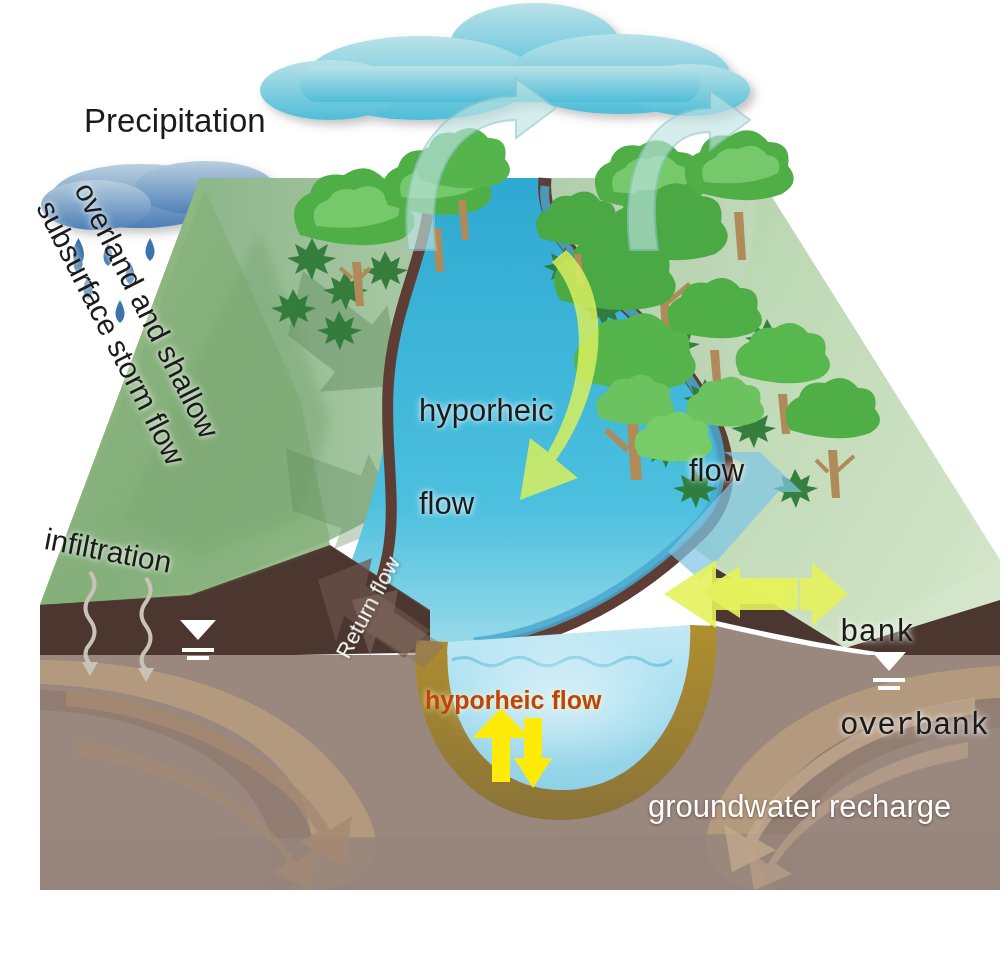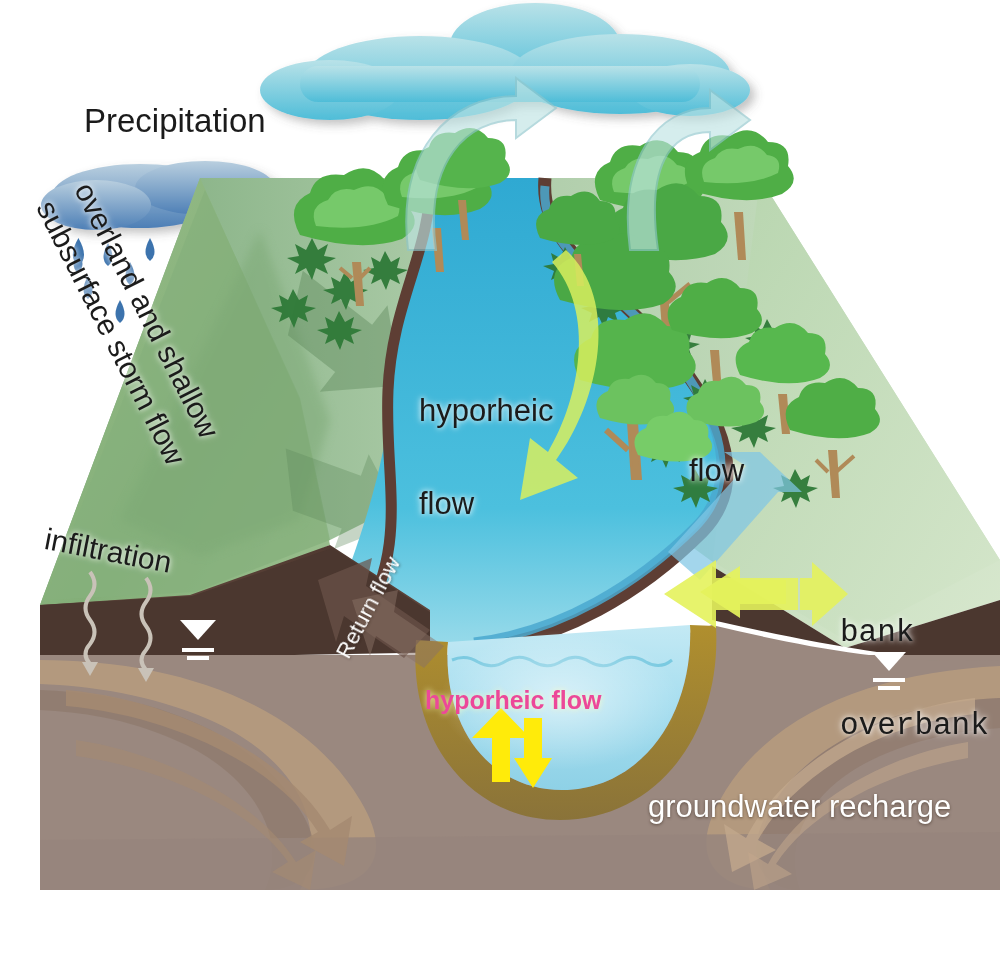--- a/index.html
+++ b/index.html
@@ -3,21 +3,21 @@
 <meta charset="utf-8">
 <title>Hyporheic Exchange Diagram</title>
 <style>
   html,body{margin:0;padding:0;background:#ffffff;}
   body{font-family:"Liberation Sans",sans-serif;}
   #stage{position:relative;width:1007px;height:975px;overflow:hidden;background:#fff;border-radius:16px;}
   #stage svg{position:absolute;left:0;top:0;}
   .lbl{position:absolute;white-space:pre;line-height:1.0;pointer-events:none;}
   .dark{color:#1b1b1b;text-shadow:0 0 5px rgba(255,255,255,.85),0 0 9px rgba(255,255,255,.6);}
   .white{color:#ffffff;text-shadow:0 1px 3px rgba(40,25,15,.55);}
-  .yellow{color:#ec4899;font-weight:bold;text-shadow:0 0 6px rgba(255,255,190,.9);}
+  .yellow{color:#c2410c;font-weight:bold;text-shadow:0 0 6px rgba(255,255,190,.9);}
   .t-precip{left:84px;top:104px;font-size:33px;}
   .t-evap{left:417px;top:106px;font-size:33px;}
   .t-hypo1{left:419px;top:333px;font-size:31px;text-align:left;}
   .t-over{left:689px;top:393px;font-size:31px;text-align:right;}
   .t-bank{left:840px;top:555px;font-size:31px;font-family:Liberation Mono, monospace;}
   .t-infil{left:48px;top:524px;font-size:30px;transform:rotate(11deg);transform-origin:0 0;}
   .t-storm{left:96px;top:178px;font-size:30px;transform:rotate(63deg);transform-origin:0 0;}
   .t-storm2{left:58px;top:196px;font-size:30px;transform:rotate(63deg);transform-origin:0 0;}
   .t-ret{left:352px;top:640px;font-size:22px;transform:rotate(-62deg);transform-origin:0 100%;}
   .t-hypo2{left:425px;top:688px;font-size:25px;}

